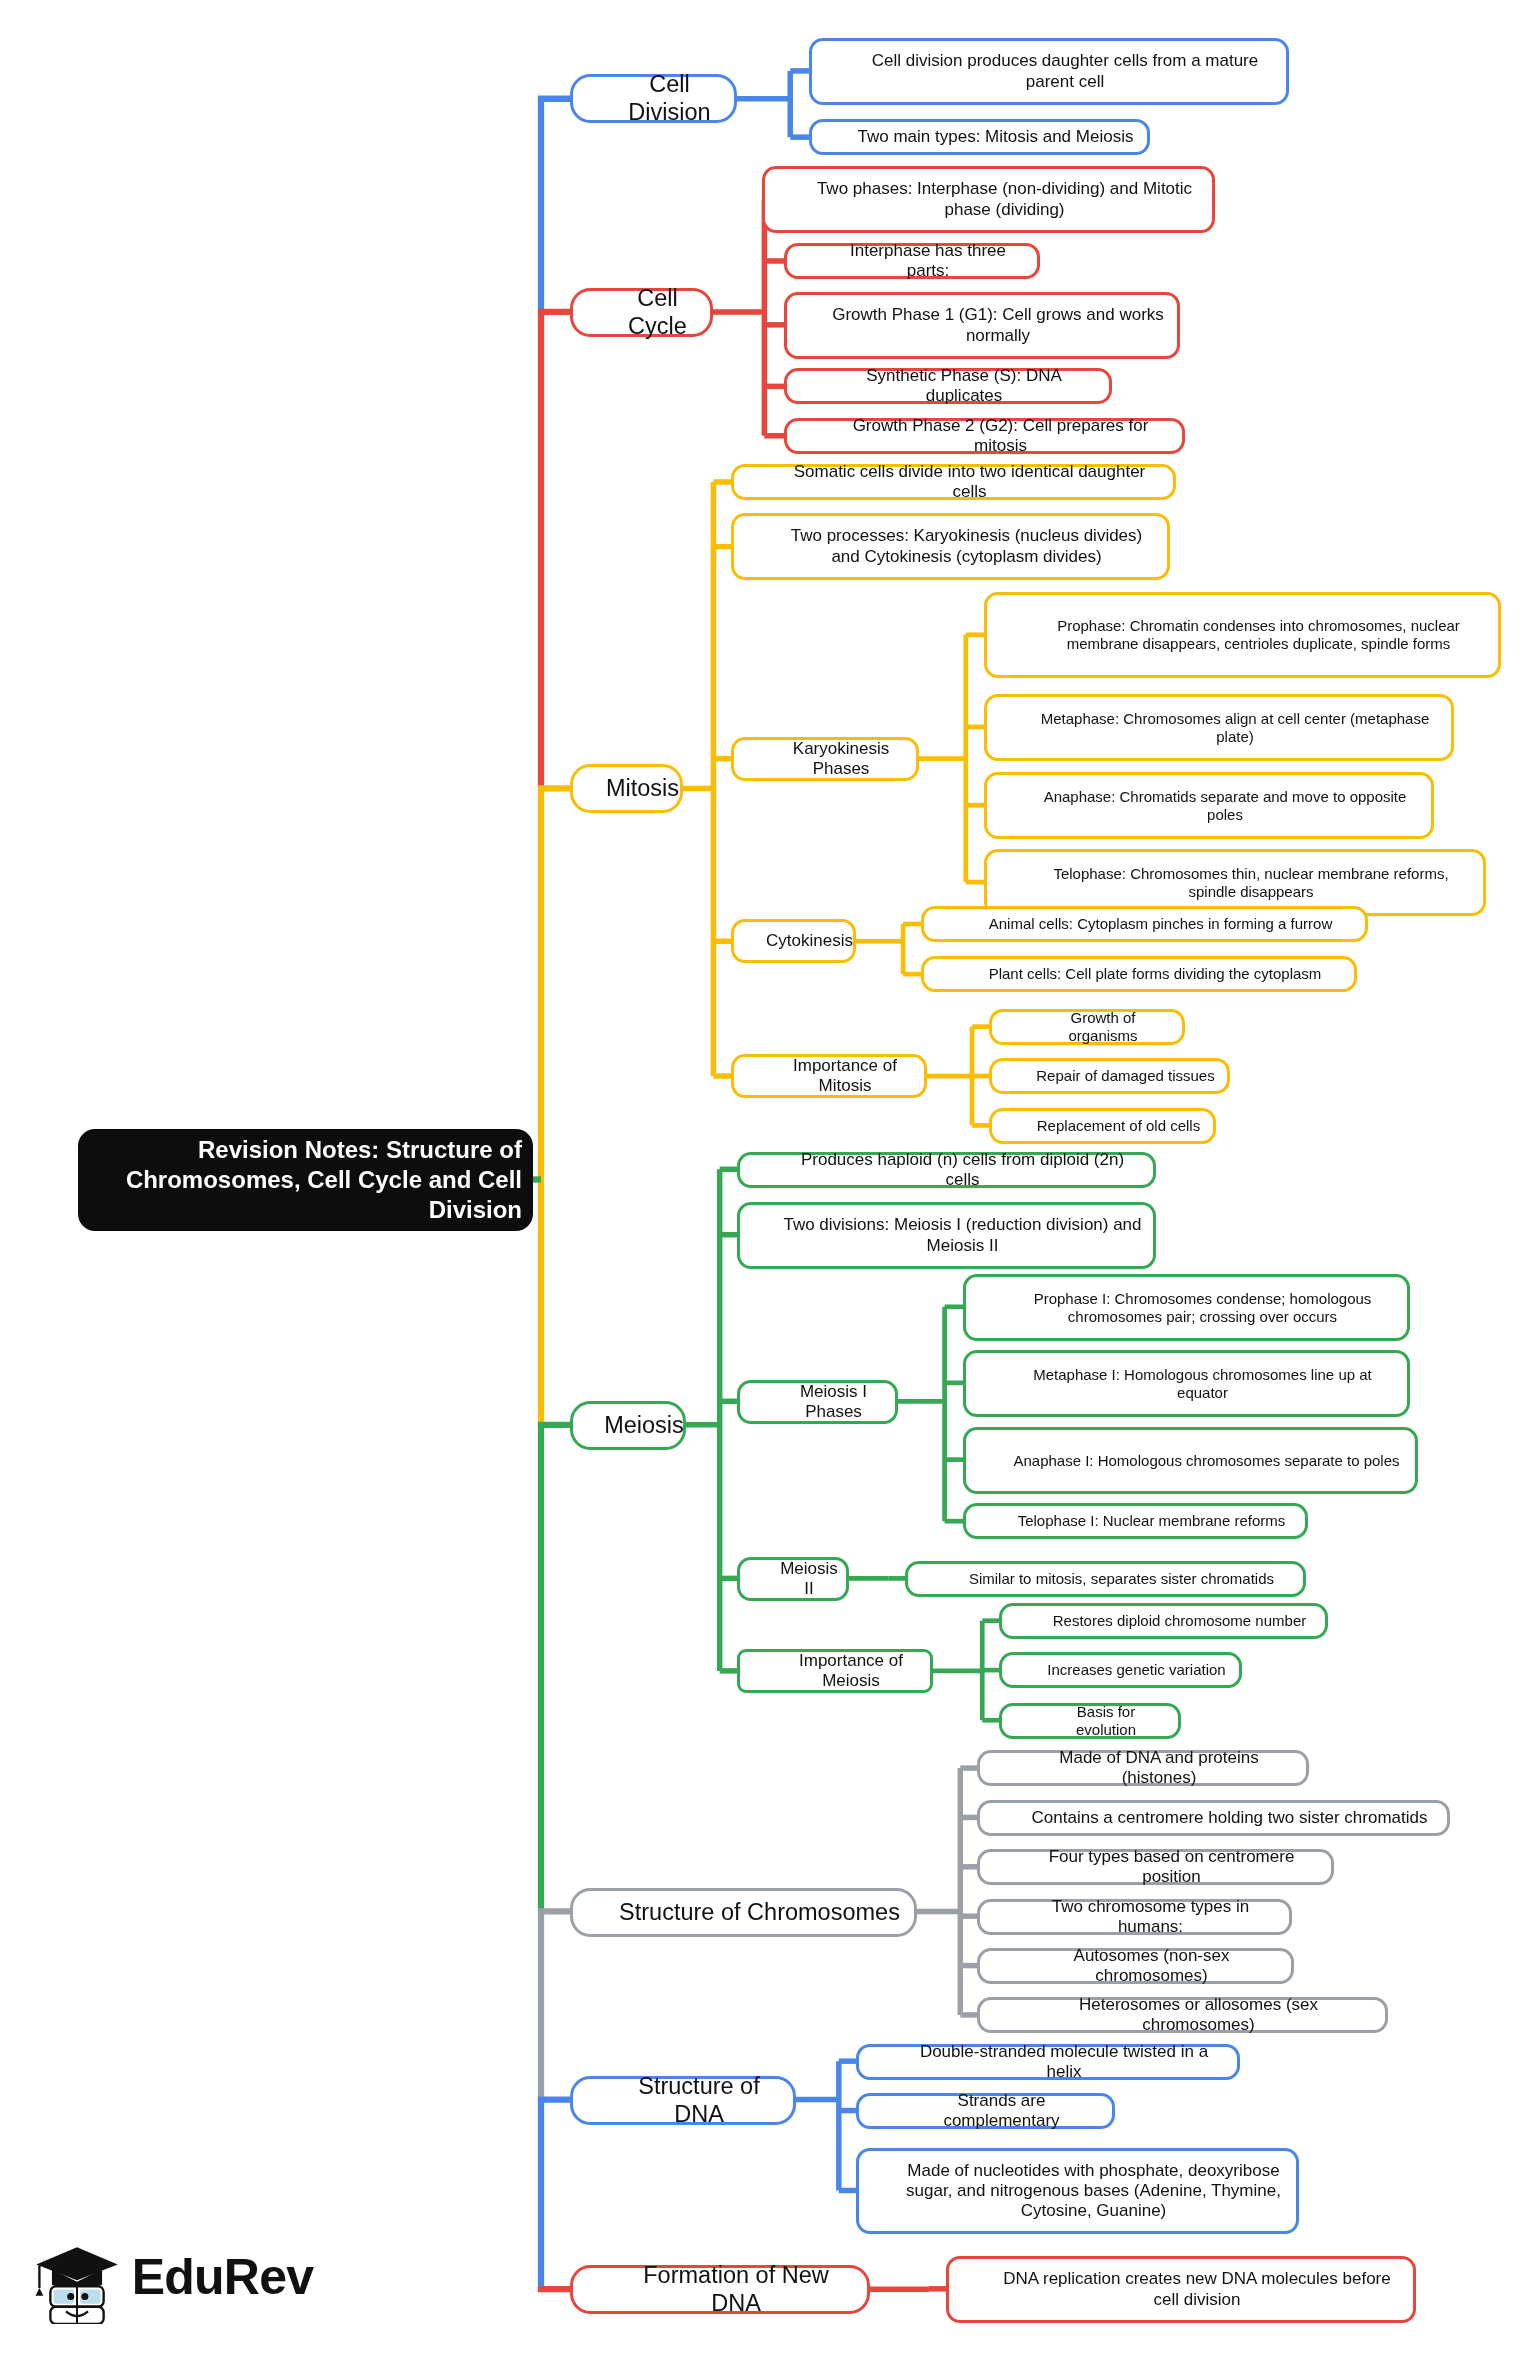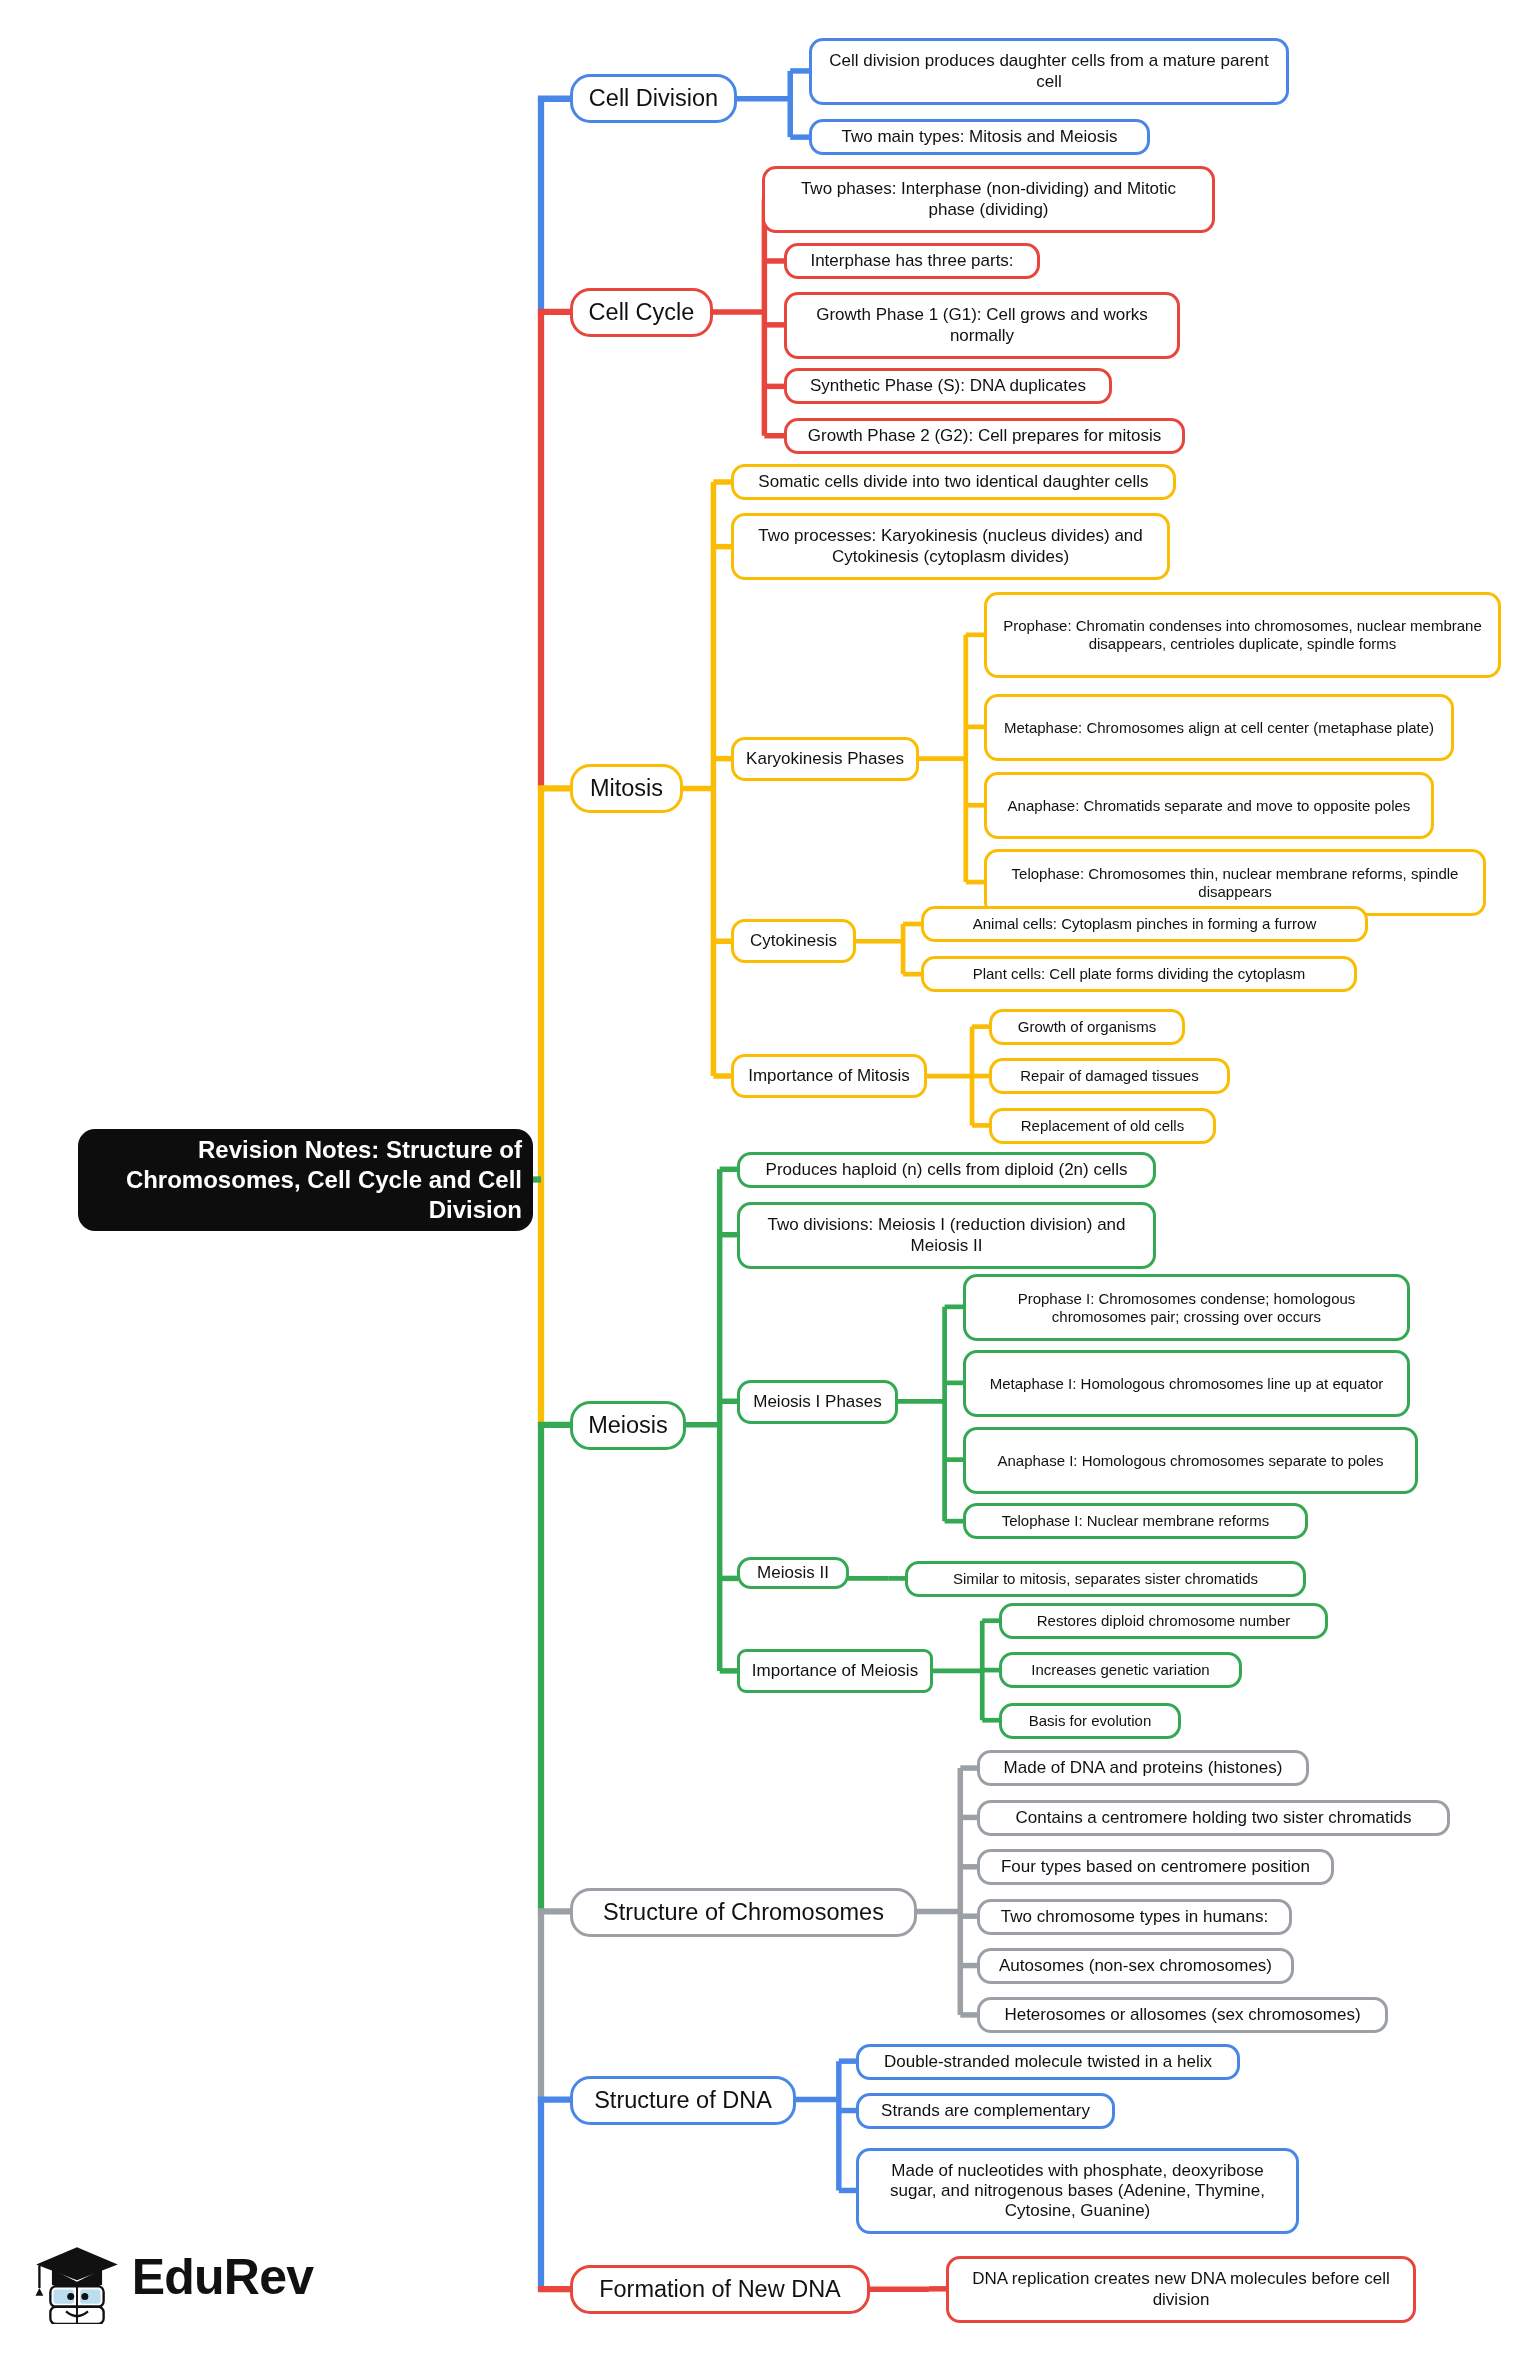--- a/index.html
+++ b/index.html
@@ -8,21 +8,21 @@
        font-family:"Liberation Sans", sans-serif;}
   #canvas{position:absolute;left:0;top:0;width:1535px;height:2377px;}
   .node{position:absolute;box-sizing:border-box;background:#ffffff;
         display:flex;align-items:center;justify-content:center;
         text-align:center;color:#111111;line-height:1.18;}
   .node.lvl0{background:#0d0d0d;color:#ffffff;font-weight:bold;
              border:0;border-radius:17px;font-size:24px;line-height:1.25;text-align:right;}
   .node.lvl1{border-width:3.9px;border-style:solid;border-radius:20.4px;font-size:23.5px;}
   .node.lvl2{border-width:3.1px;border-style:solid;border-radius:14px;font-size:17px;}
   .node.lvl3{border-width:3.1px;border-style:solid;border-radius:14px;font-size:15px;}
-  .node .txt{display:block;padding:0 11px;}
+  .node .txt{display:block;padding:0 11px;margin-left:32px;}
   #logo{position:absolute;left:30px;top:2226px;width:282px;height:102px;
         display:flex;align-items:center;}
   #logo .mark{width:94px;height:94px;flex:0 0 94px;}
   #logo .word{font-size:50px;font-weight:bold;color:#111;letter-spacing:-0.8px;
               margin-left:7.8px;font-family:"Liberation Sans", sans-serif;}
 </style>
 </head>
 <body>
 
 <svg id="canvas" viewBox="0 0 1958 3033" xmlns="http://www.w3.org/2000/svg">
@@ -206,21 +206,21 @@
     </div>
     <div class="node lvl3" style="left: 963px; top: 1350px; width: 447px; height: 67px; border-color: rgb(52, 168, 83);">
       <span class="txt">Metaphase I: Homologous chromosomes line up at equator</span>
     </div>
     <div class="node lvl3" style="left: 963px; top: 1427px; width: 455px; height: 67px; border-color: rgb(52, 168, 83);">
       <span class="txt">Anaphase I: Homologous chromosomes separate to poles</span>
     </div>
     <div class="node lvl3" style="left: 963px; top: 1503px; width: 345px; height: 36px; border-color: rgb(52, 168, 83);">
       <span class="txt">Telophase I: Nuclear membrane reforms</span>
     </div>
-    <div class="node lvl2" style="left: 737px; top: 1557px; width: 112px; height: 32px; border-color: rgb(52, 168, 83);">
+    <div class="node lvl2" style="left: 737px; top: 1557px; width: 112px; height: 44px; border-color: rgb(52, 168, 83);">
       <span class="txt">Meiosis II</span>
     </div>
     <div class="node lvl3" style="left: 905px; top: 1561px; width: 401px; height: 36px; border-color: rgb(52, 168, 83);">
       <span class="txt">Similar to mitosis, separates sister chromatids</span>
     </div>
     <div class="node lvl2" style="left: 737px; top: 1649px; width: 196px; height: 44px; border-color: rgb(52, 168, 83); border-radius: 9px;">
       <span class="txt">Importance of Meiosis</span>
     </div>
     <div class="node lvl3" style="left: 999px; top: 1603px; width: 329px; height: 36px; border-color: rgb(52, 168, 83);">
       <span class="txt">Restores diploid chromosome number</span>

